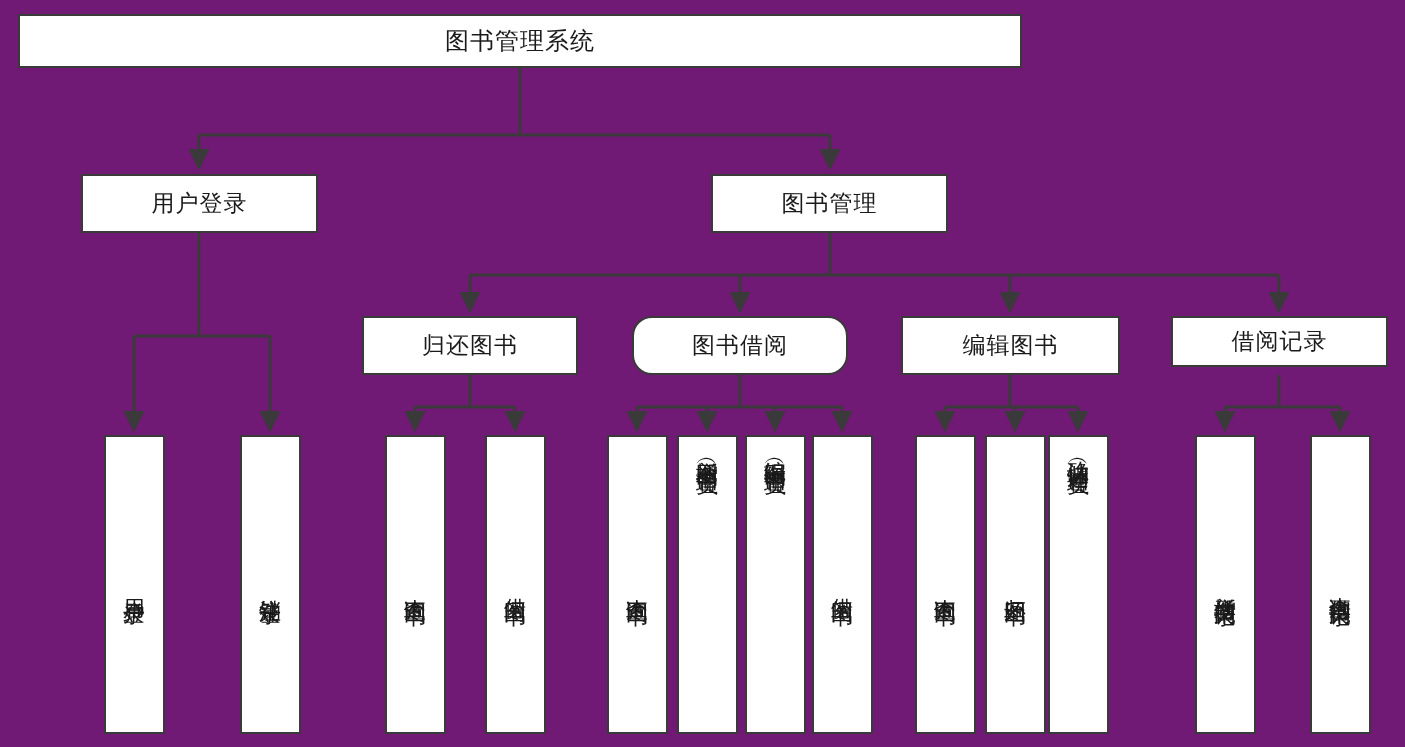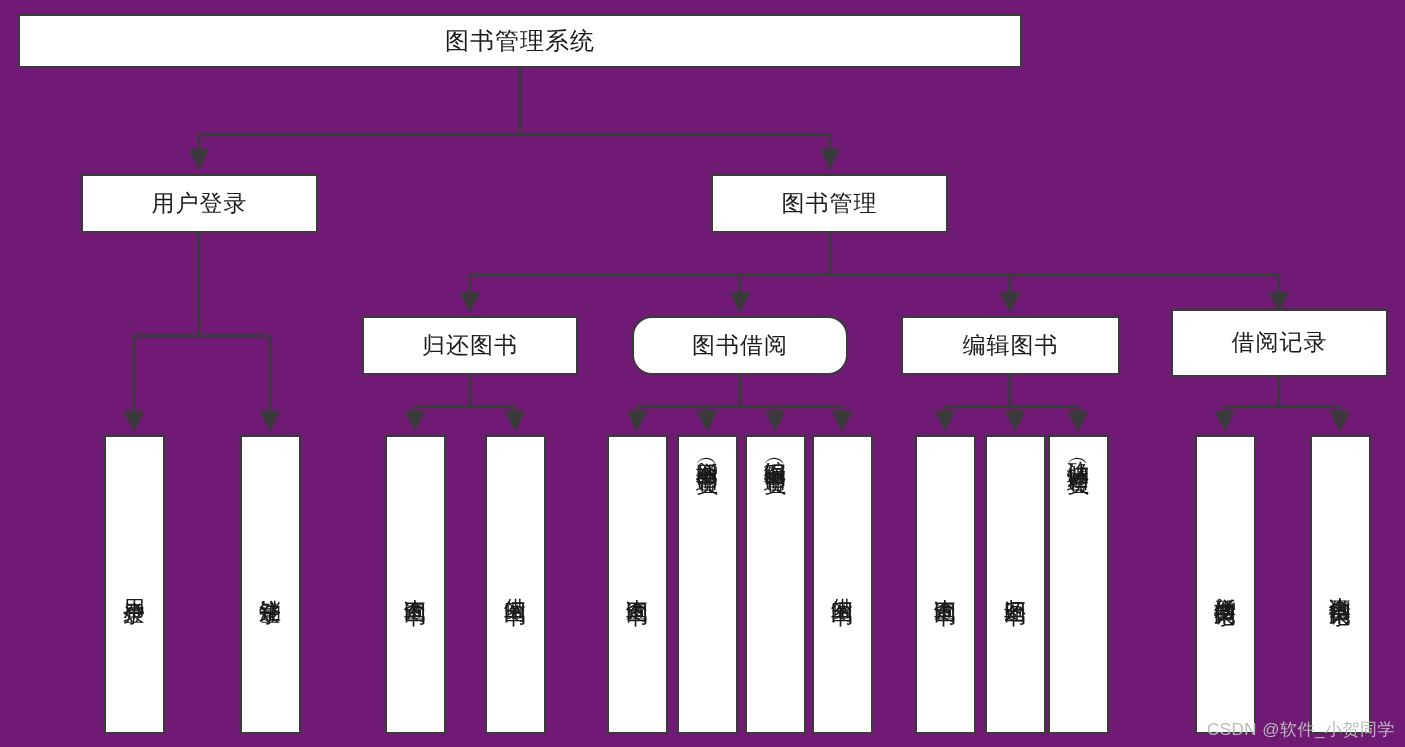--- a/index.html
+++ b/index.html
@@ -146,21 +146,21 @@
 
   <div class="node h" style="left:362px; top:316px; width:216px; height:59px;">
     <span class="label">归还图书</span>
   </div>
   <div class="node h" style="left:632px; top:316px; width:216px; height:59px;border-radius:20px;">
     <span class="label">图书借阅</span>
   </div>
   <div class="node h" style="left:901px; top:316px; width:219px; height:59px;">
     <span class="label">编辑图书</span>
   </div>
-  <div class="node h" style="left:1171px; top:309px; width:217px; height:68px;">
+  <div class="node h" style="left:1171px; top:316px; width:217px; height:51px;">
     <span class="label">借阅记录</span>
   </div>
 
   <div class="node v short" style="left:104px; top:435px; width:61px; height:299px;">
     <span class="label">用户登录</span>
   </div>
   <div class="node v short" style="left:240px; top:435px; width:61px; height:299px;">
     <span class="label">注销登录</span>
   </div>
 
@@ -194,14 +194,13 @@
     <span class="label">确认归还（管理员）</span>
   </div>
 
   <div class="node v short" style="left:1195px; top:435px; width:61px; height:299px;">
     <span class="label">新增借阅记录</span>
   </div>
   <div class="node v short" style="left:1310px; top:435px; width:61px; height:299px;">
     <span class="label">查询借阅记录</span>
   </div>
 
-  <div id="watermark">CSDN @软件_小贺同学</div>
 </div>
 
 </body></html>

